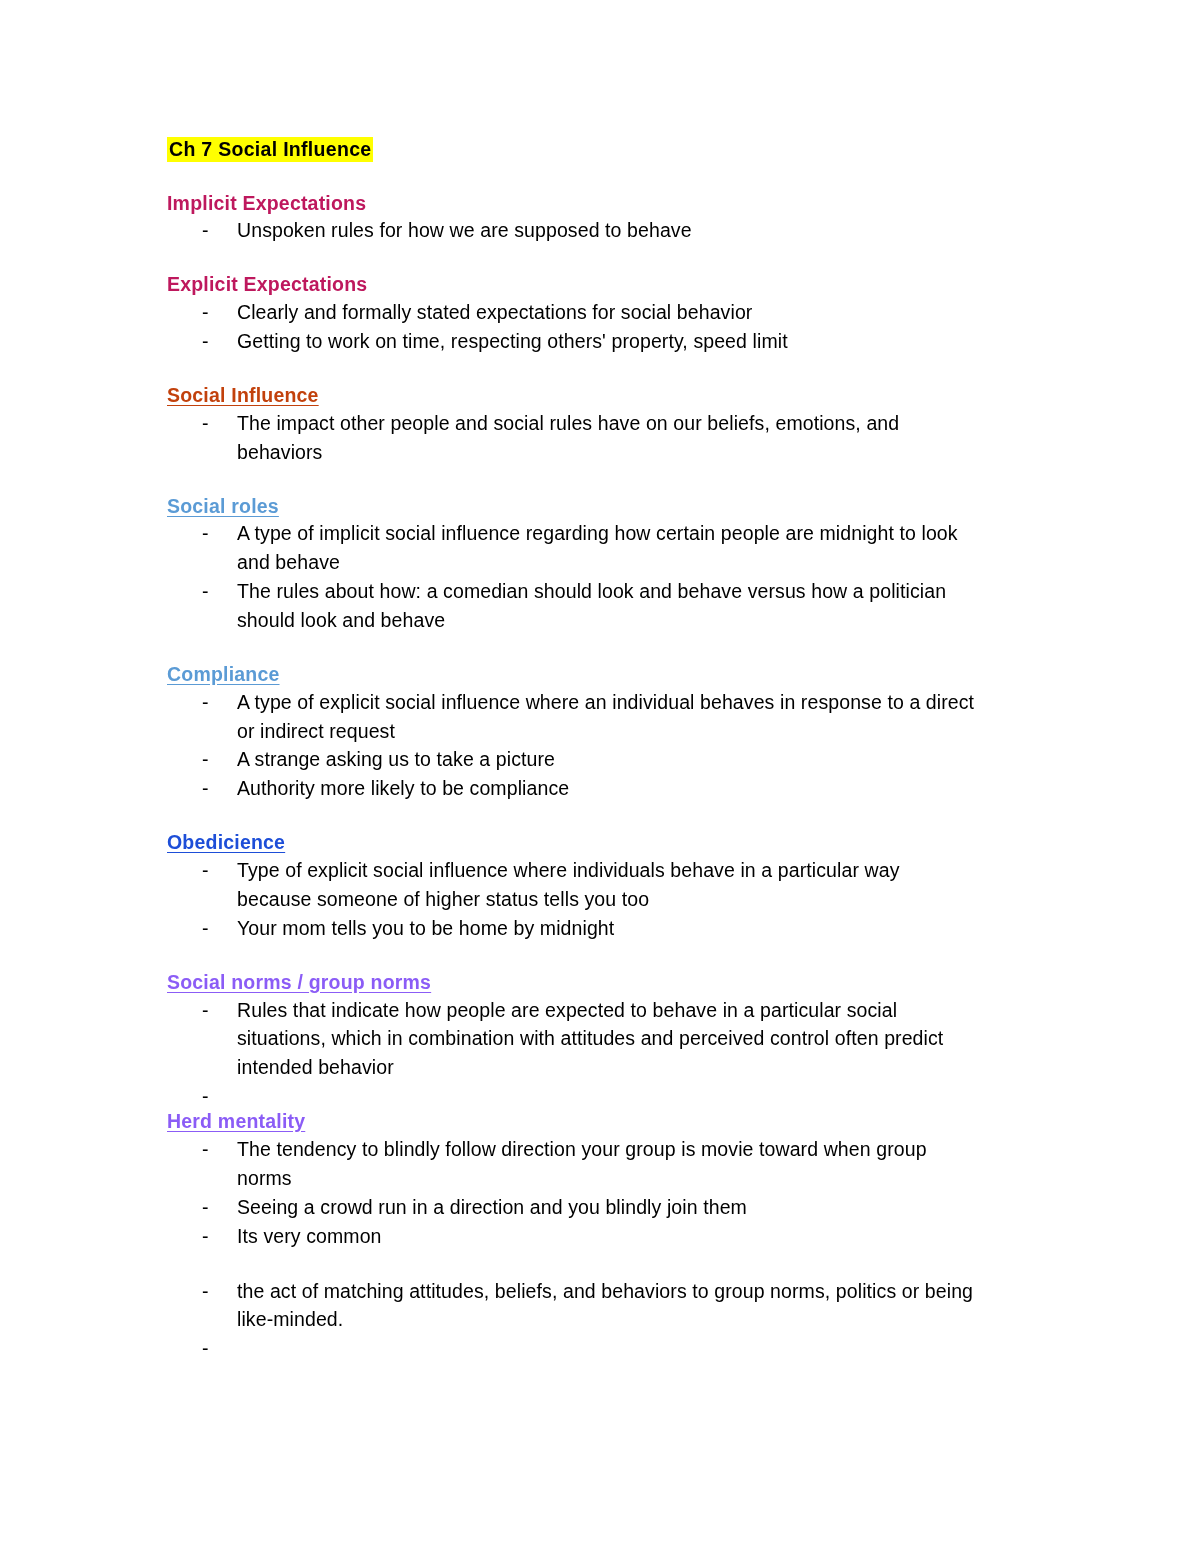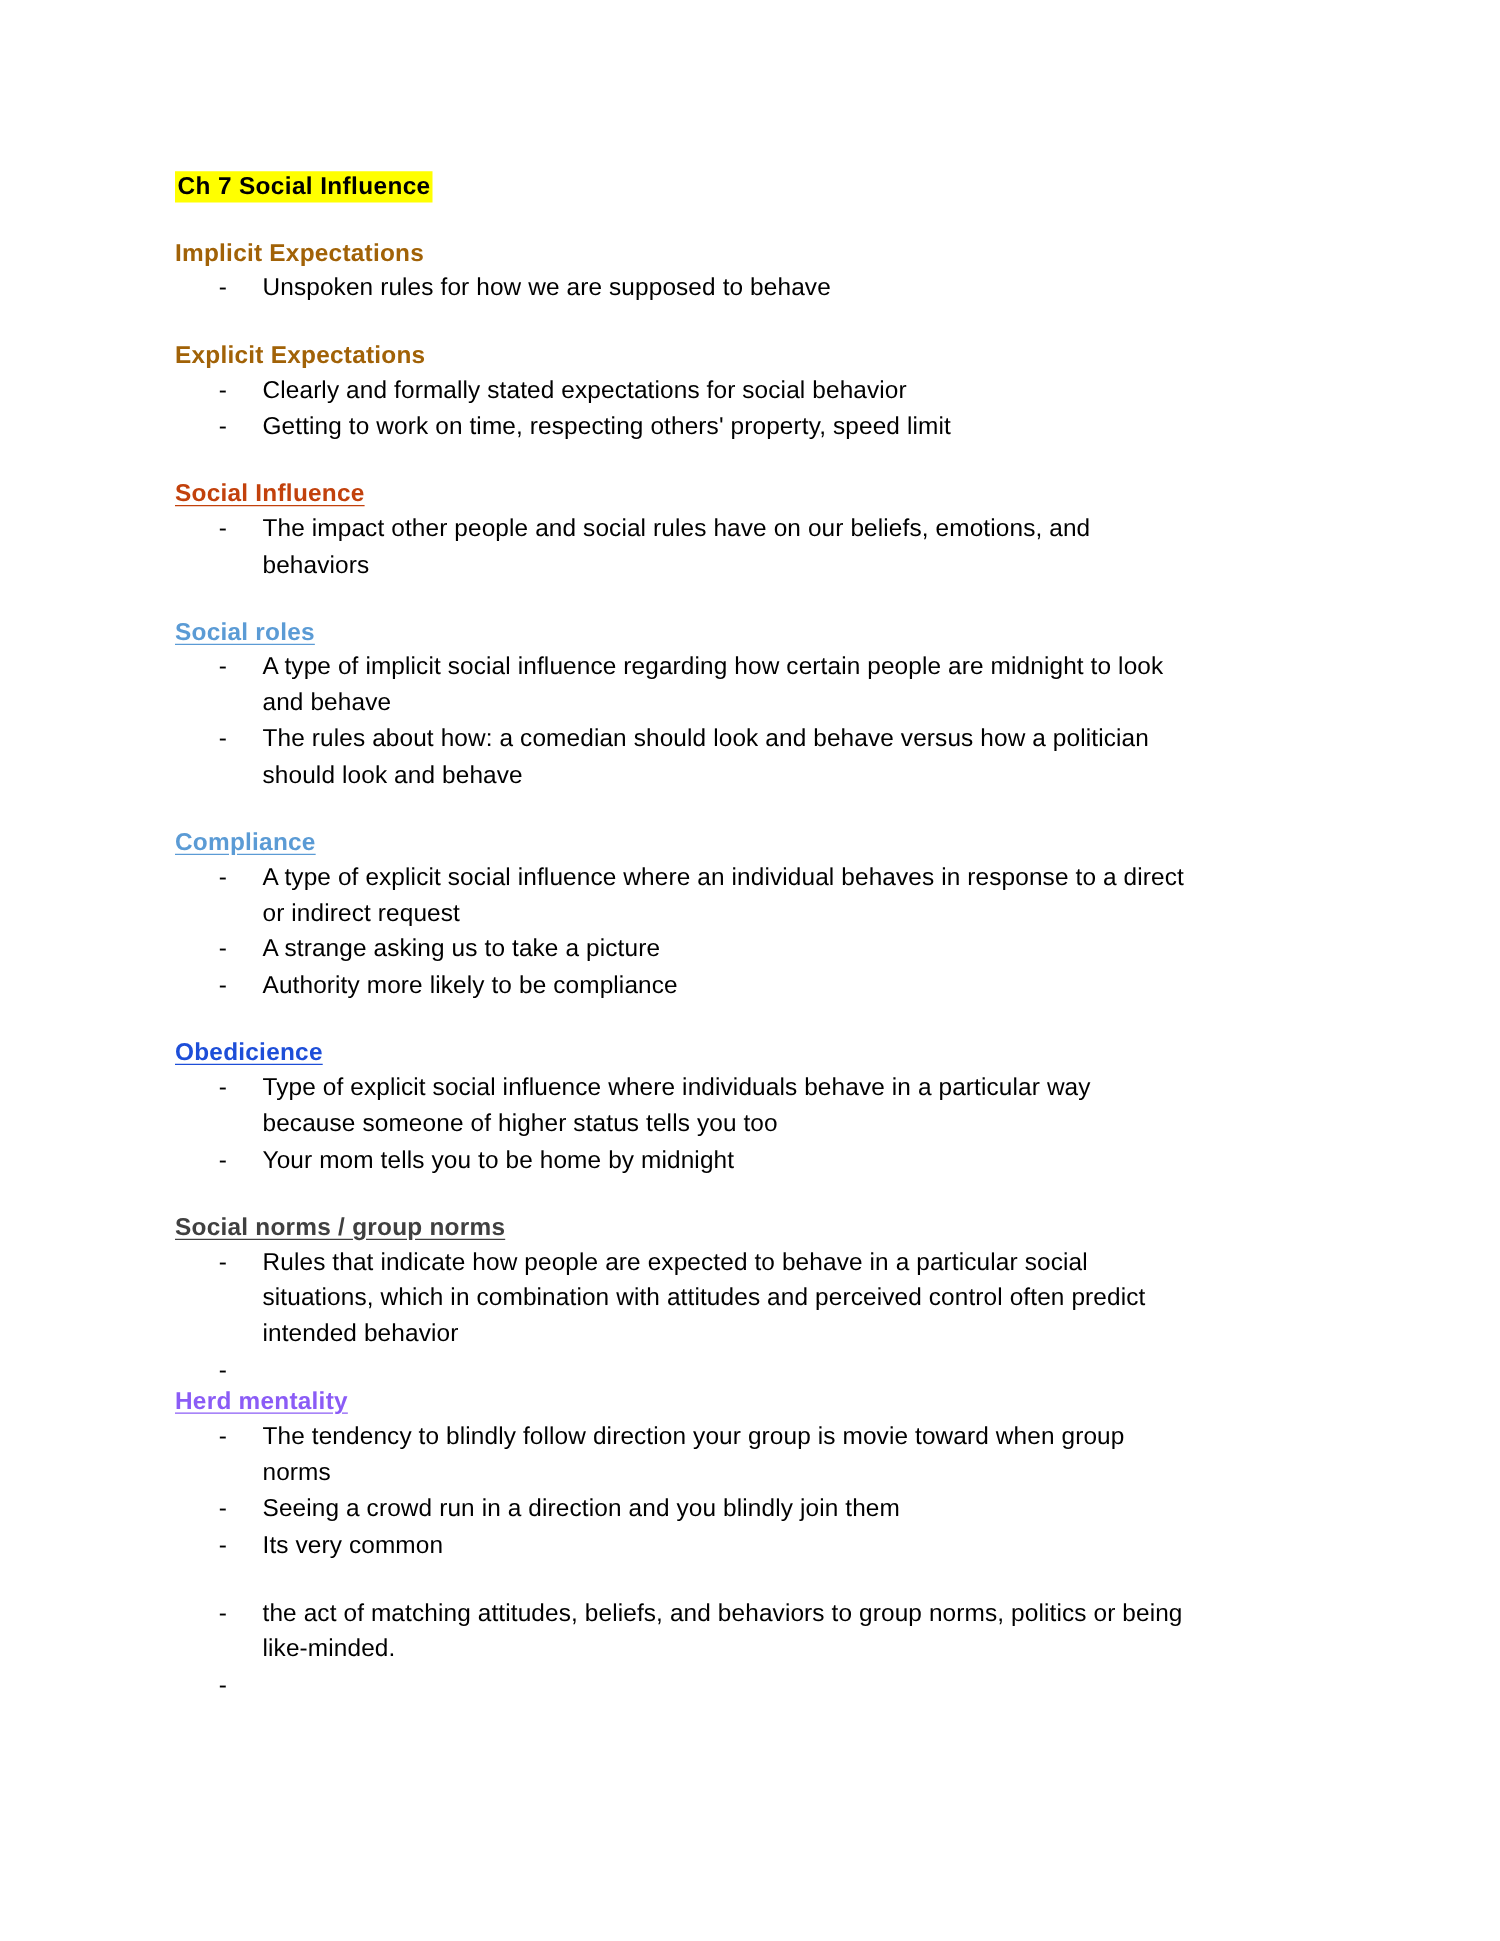--- a/index.html
+++ b/index.html
@@ -15,20 +15,21 @@
     color: #000000;
     overflow: hidden;
   }
   .page {
     position: relative;
     width: 1092px;
     height: 1553px;
     background: #ffffff;
     box-sizing: border-box;
     padding: 140px 140px 0 140px;
+    margin-left: 27px;
   }
   .doc-title {
     font-size: 19.5px;
     font-weight: bold;
     letter-spacing: 0.3px;
     line-height: 1.0;
     margin: 0 0 0 0;
     display: block;
   }
   .doc-title .hl {
@@ -45,21 +46,21 @@
     margin: 0;
   }
   .sec-head {
     font-size: 19.5px;
     font-weight: bold;
     line-height: 1.38;
     margin: 0;
     letter-spacing: 0.2px;
   }
   .sec-head.plain {
-    color: #a16207;
+    color: #be185d;
   }
   .sec-head.link {
     text-decoration: underline;
     text-underline-offset: 3px;
   }
   .bullets {
     list-style: none;
     margin: 0;
     padding: 0;
   }
@@ -134,21 +135,21 @@
       <div class="gap-sm"></div>
       <div class="section">
         <div class="sec-head link" style="color: #1d4ed8;">Obedicience </div>
         <div class="bullets">
           <div class="bullet"><span class="dash">-</span><span>Type of explicit social influence where individuals behave in a particular way because someone of higher status tells you too</span></div>
           <div class="bullet"><span class="dash">-</span><span>Your mom tells you to be home by midnight</span></div>
         </div>
       </div>
       <div class="gap-sm"></div>
       <div class="section">
-        <div class="sec-head link" style="color: #404040;">Social norms / group norms </div>
+        <div class="sec-head link" style="color: #8b5cf6;">Social norms / group norms </div>
         <div class="bullets">
           <div class="bullet"><span class="dash">-</span><span>Rules that indicate how people are expected to behave in a particular social situations, which in combination with attitudes and perceived control often predict intended behavior</span></div>
           <div class="bullet"><span class="dash">-</span></div>
         </div>
       </div>
       <div class="gap-sm"></div>
       <div class="section">
         <div class="sec-head link" style="color: #8b5cf6;">Herd mentality </div>
         <div class="bullets">
           <div class="bullet"><span class="dash">-</span><span>The tendency to blindly follow direction your group is movie toward when group norms</span></div>

